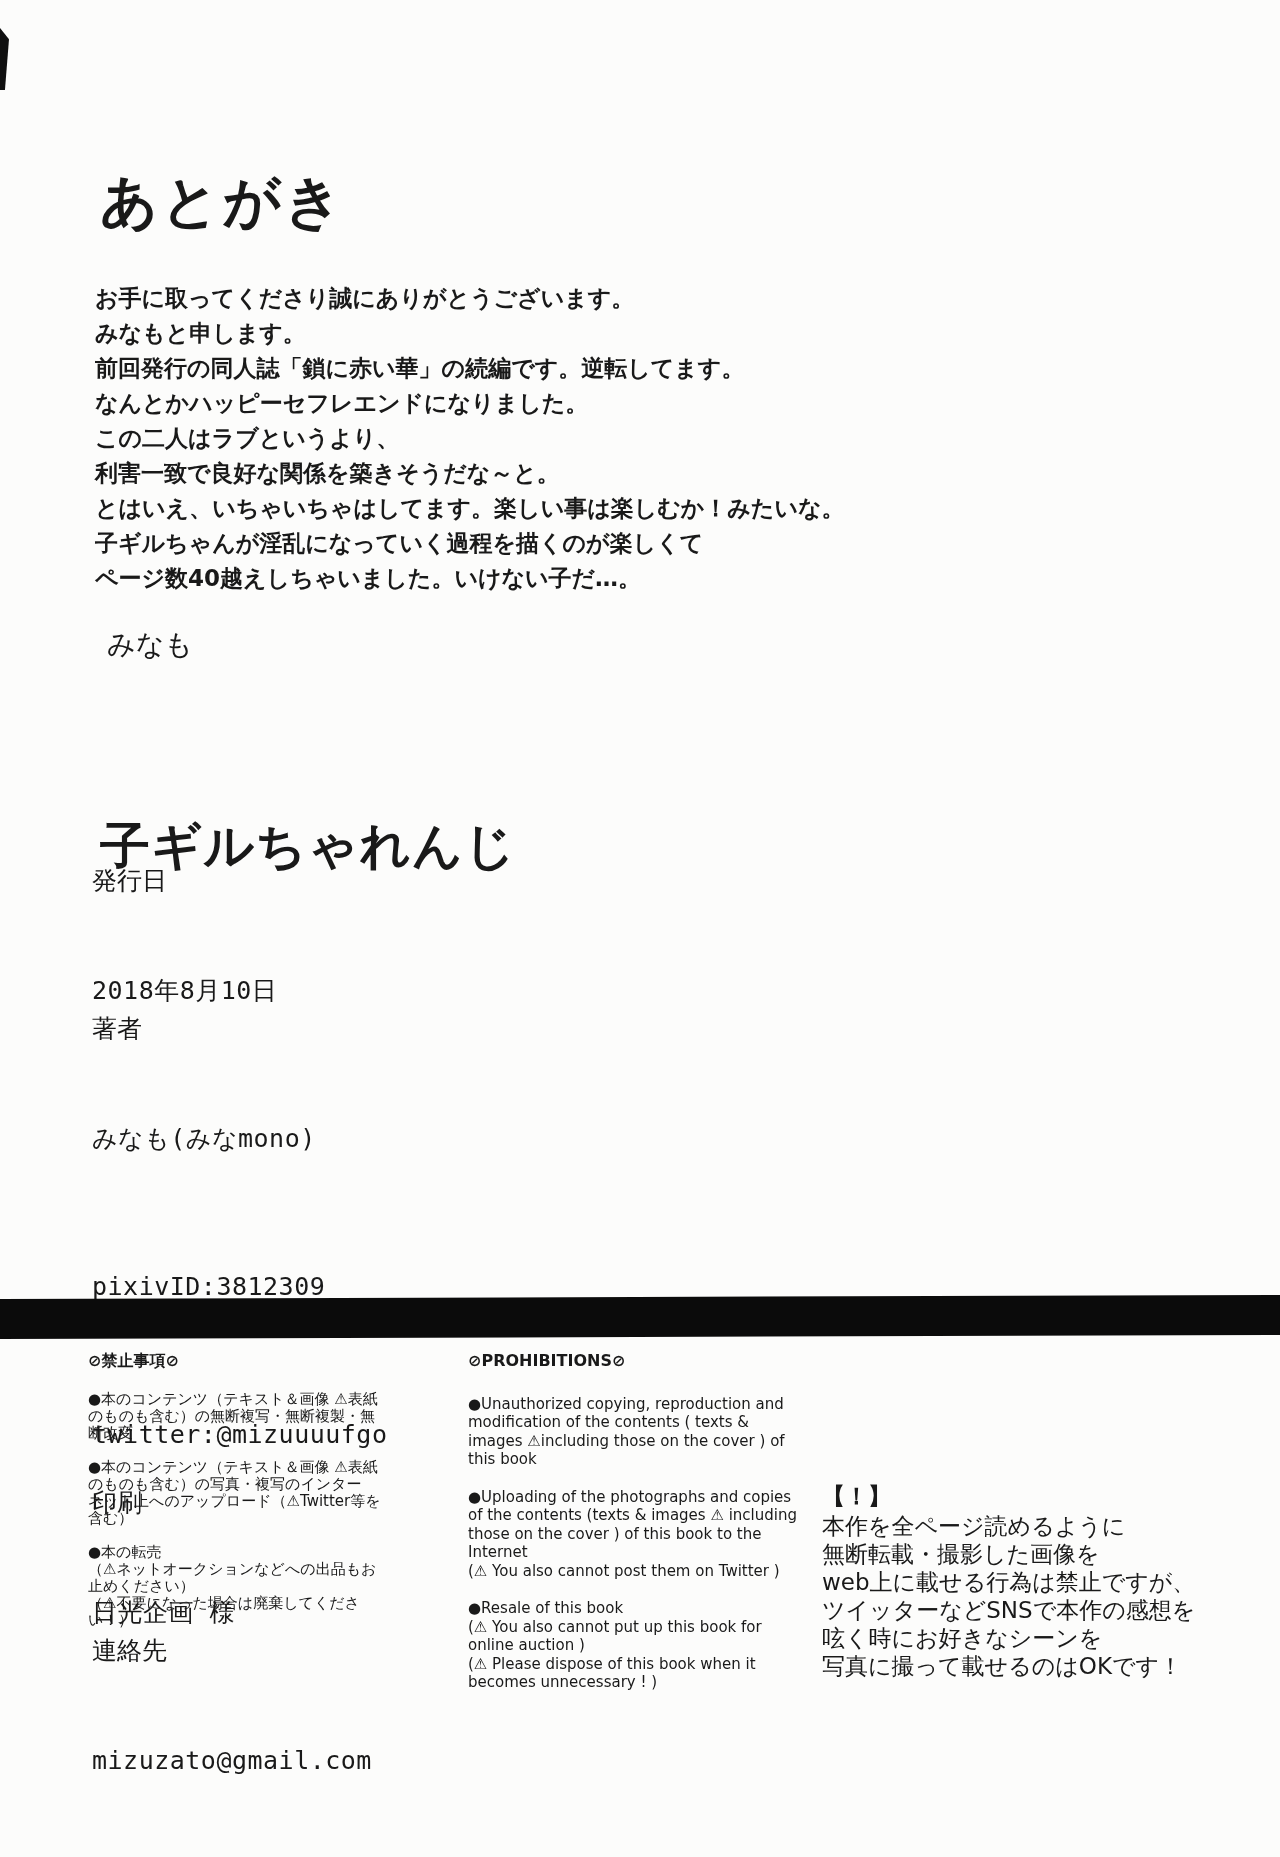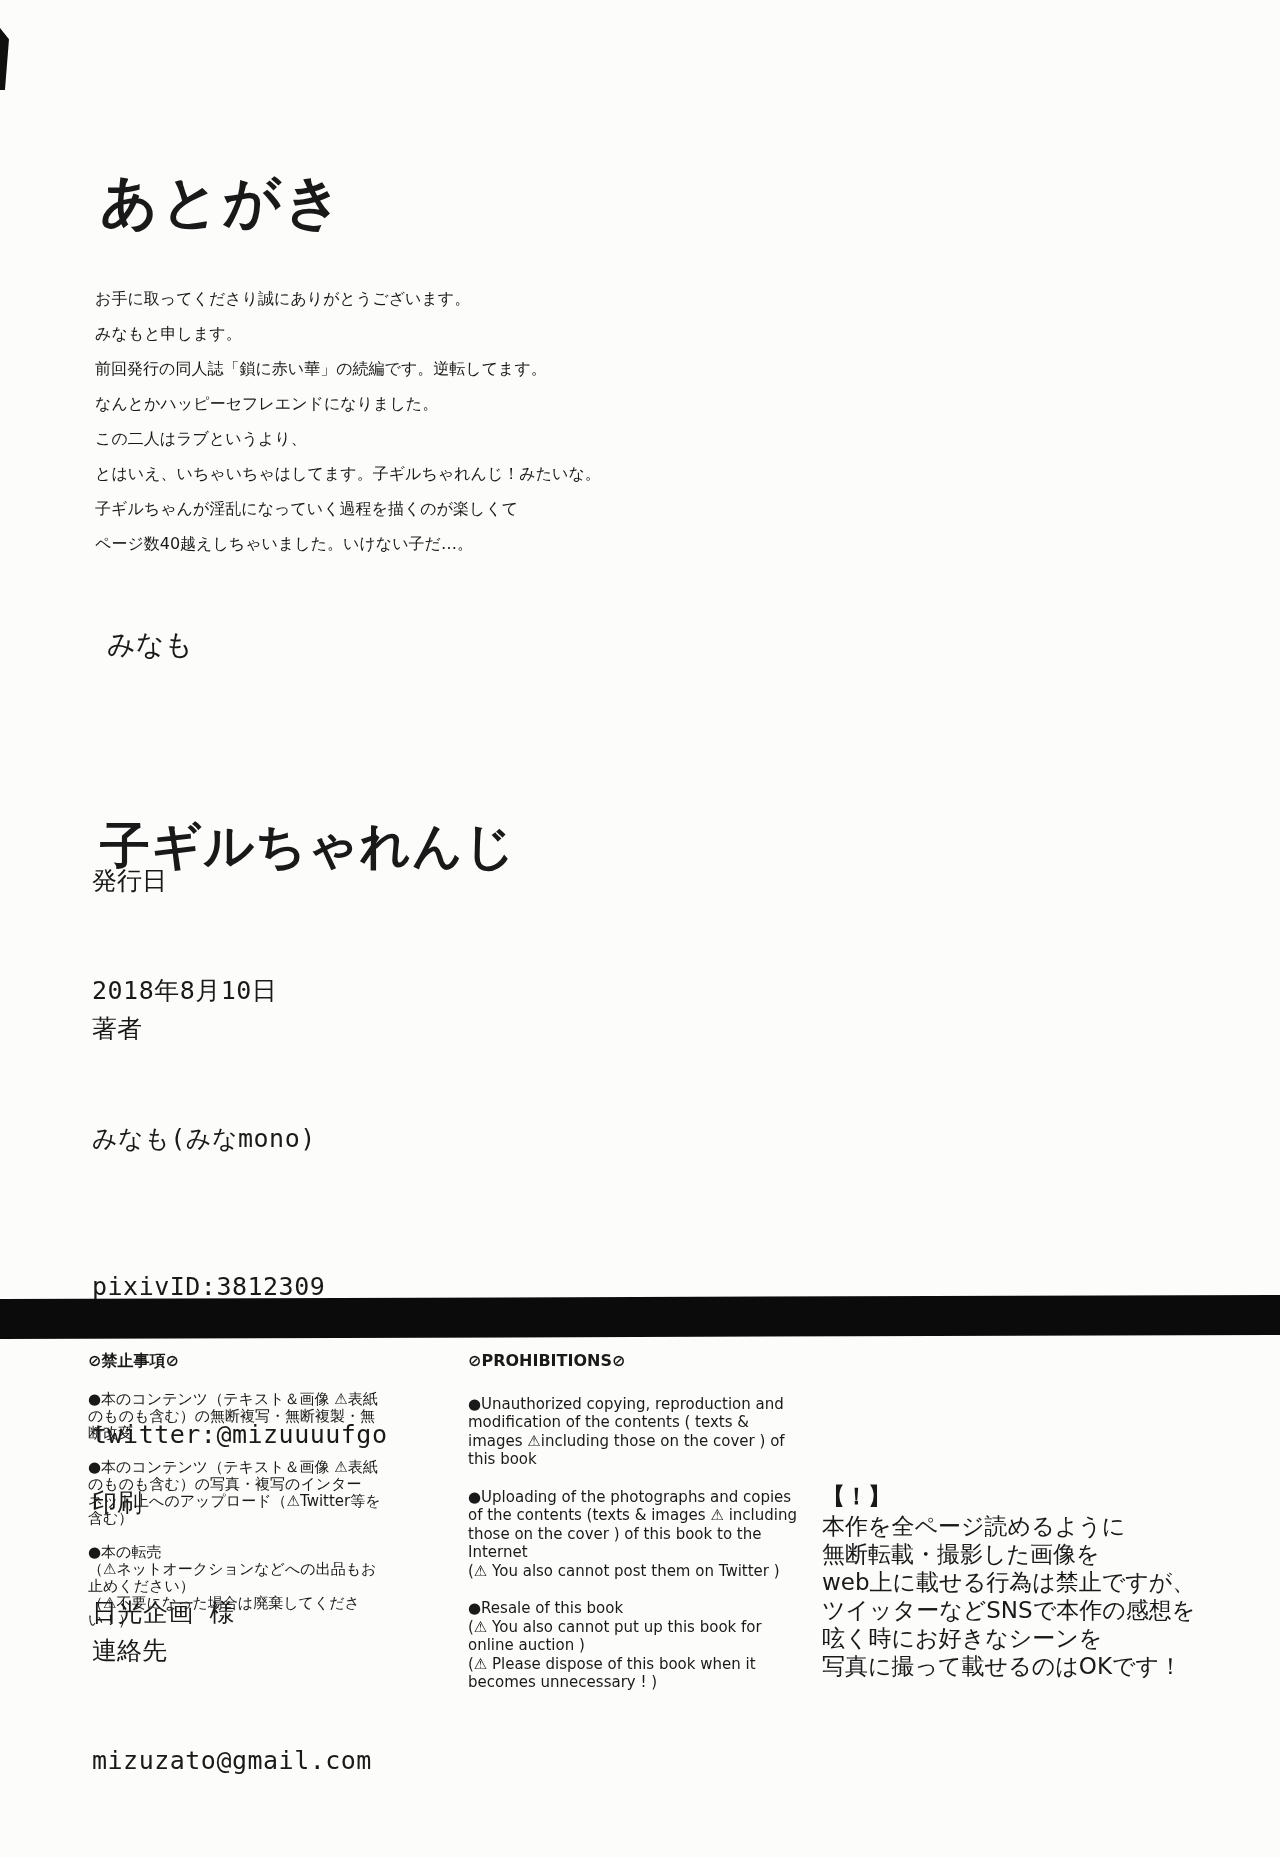--- a/index.html
+++ b/index.html
@@ -17,21 +17,21 @@
     position:absolute; left:0; top:28px; width:9px; height:62px;
     background:#101010;
     clip-path:polygon(0 0, 100% 18%, 55% 100%, 0 100%);
   }
   .afterword-title {
     position:absolute; left:100px; top:126px;
     font-size:57px; font-weight:900; letter-spacing:3px;
   }
   .afterword-body {
     position:absolute; left:95px; top:281px;
-    font-size:16px; line-height:35px; font-weight:400;
+    font-size:23px; line-height:35px; font-weight:700;
     white-space:nowrap;
   }
   .signature {
     position:absolute; left:107px; top:626px;
     font-size:28px;
   }
   .book-title {
     position:absolute; left:100px; top:771px;
     font-size:50px; font-weight:900; letter-spacing:1px;
   }
@@ -71,21 +71,22 @@
   <div class="corner-mark"></div>
 
   <h1 class="afterword-title">あとがき</h1>
 
   <div class="afterword-body">
     <div>お手に取ってくださり誠にありがとうございます。</div>
     <div>みなもと申します。</div>
     <div>前回発行の同人誌「鎖に赤い華」の続編です。逆転してます。</div>
     <div>なんとかハッピーセフレエンドになりました。</div>
     <div>この二人はラブというより、</div>
-    <div>とはいえ、いちゃいちゃはしてます。子ギルちゃれんじ！みたいな。</div>
+    <div>利害一致で良好な関係を築きそうだな～と。</div>
+    <div>とはいえ、いちゃいちゃはしてます。楽しい事は楽しむか！みたいな。</div>
     <div>子ギルちゃんが淫乱になっていく過程を描くのが楽しくて</div>
     <div>ページ数40越えしちゃいました。いけない子だ…。</div>
   </div>
 
   <div class="signature">みなも</div>
 
   <h2 class="book-title">子ギルちゃれんじ</h2>
 
   <div class="colophon">
     <div class="colophon-row">

